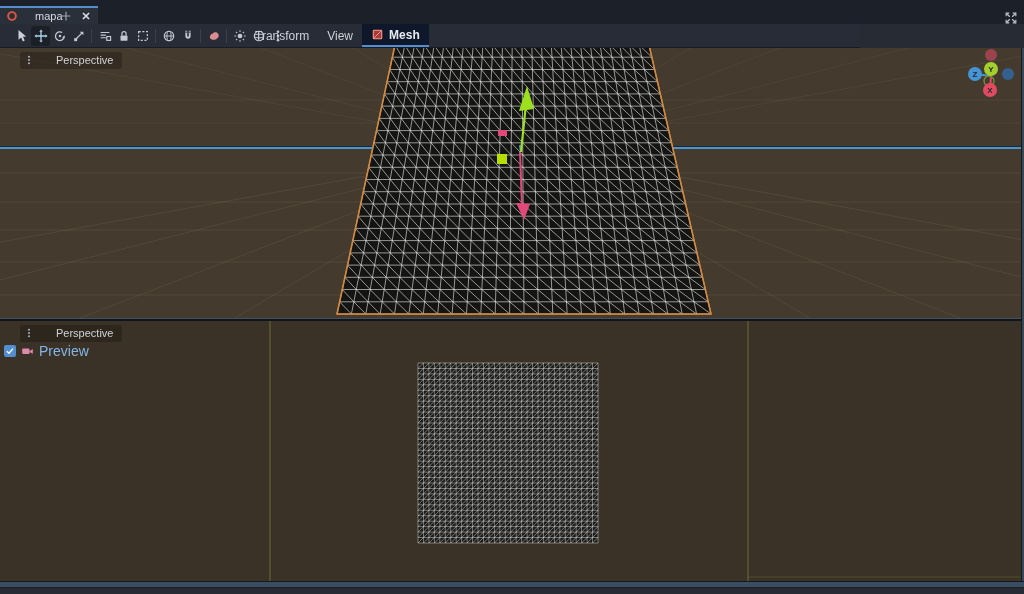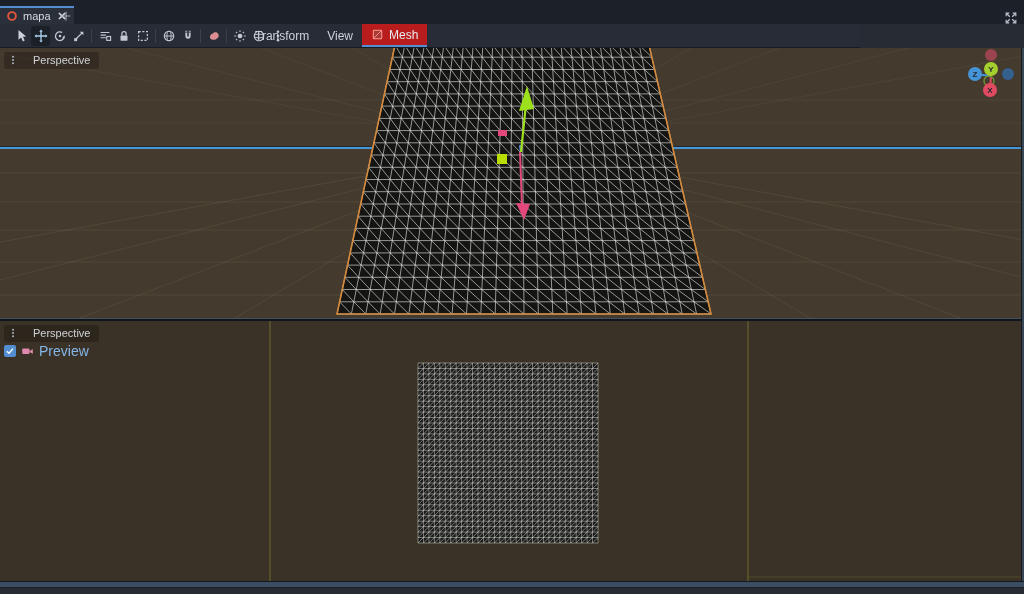--- a/index.html
+++ b/index.html
@@ -6,47 +6,47 @@
   body{
     width:1024px;height:594px;position:relative;overflow:hidden;
     background:#262b34;font-family:"Liberation Sans",sans-serif;
     -webkit-font-smoothing:antialiased;
   }
   
   .tabbar{position:absolute;top:0;left:0;width:1024px;height:24px;background:#1c2129;}
   .scene-tab{
     position:absolute;left:0;top:6px;height:18px;min-width:54px;box-sizing:border-box;
     background:#2a303a;border-top:2px solid var(--accent);
-    display:flex;align-items:center;gap:4px;padding:0 5px;
+    display:flex;align-items:center;gap:16px;padding:0 5px;
   }
   .scene-tab .tab-label{color:#d6dae1;font-size:11px;line-height:11px;}
   .tab-add{position:absolute;left:58px;top:8px;width:16px;height:16px;display:flex;align-items:center;justify-content:center;}
   
   .toolbar{
     position:absolute;top:24px;left:0;width:860px;height:24px;box-sizing:border-box;
     background:#272c36;border-bottom:1px solid #171b22;
     display:flex;align-items:center;padding-left:12px;
   }
   .tool-btn{width:19px;height:20px;display:flex;align-items:center;justify-content:center;border-radius:3px;flex:0 0 auto;}
   .tool-btn.active{background:#1b2027;}
   .tb-sep{width:1px;height:14px;background:#3a414d;margin:0 3px;flex:0 0 auto;}
   .menu-area{position:absolute;left:246px;top:0;height:23px;display:flex;align-items:stretch;}
   .menu-btn{
     color:#ccd1d9;font-size:12px;padding:0 9px;display:flex;align-items:center;gap:5px;box-sizing:border-box;
   }
-  .menu-btn.active{background:#b91c1c;border-bottom:2px solid var(--accent);color:#e7eaef;}
+  .menu-btn.active{background:#0f172a;border-bottom:2px solid var(--accent);color:#e7eaef;font-weight:bold;}
   .expand-btn{position:absolute;top:10px;right:5px;width:16px;height:16px;display:flex;align-items:center;justify-content:center;}
   
   .vp{position:absolute;left:0;width:1024px;}
   #vp-top{top:48px;height:270px;background:var(--vp-top-bg);}
   #vp-bottom{top:321px;height:260px;background:var(--vp-bottom-bg);}
   .vp svg.scene{position:absolute;left:0;top:0;}
   .vp-divider{position:absolute;top:318px;left:0;width:1024px;height:3px;background:#10141b;border-top:1px solid #43505f;box-sizing:border-box;}
   .vp-label{
-    position:absolute;top:4px;left:4px;display:flex;align-items:center;gap:14px;
+    position:absolute;top:4px;left:20px;display:flex;align-items:center;gap:21px;
     background:rgba(22,18,14,0.35);border-radius:3px;padding:2px 9px 3px 3px;
     color:#d0d3d8;font-size:11px;line-height:12px;
   }
   .preview-row{position:absolute;top:22px;left:4px;display:flex;align-items:center;gap:5px;}
   .checkbox{width:12px;height:12px;border-radius:2px;background:var(--accent);display:flex;align-items:center;justify-content:center;}
   .preview-label{color:#84b5e8;font-size:14px;}
   .axis-gizmo{position:absolute;top:0px;left:963px;width:58px;height:56px;}
   .right-border{position:absolute;top:48px;right:0;width:3px;height:533px;background:#3a4756;border-left:1px solid #161a21;box-sizing:border-box;z-index:5;}
   
   .bottom-strip{position:absolute;top:581px;left:0;width:1024px;height:13px;}

